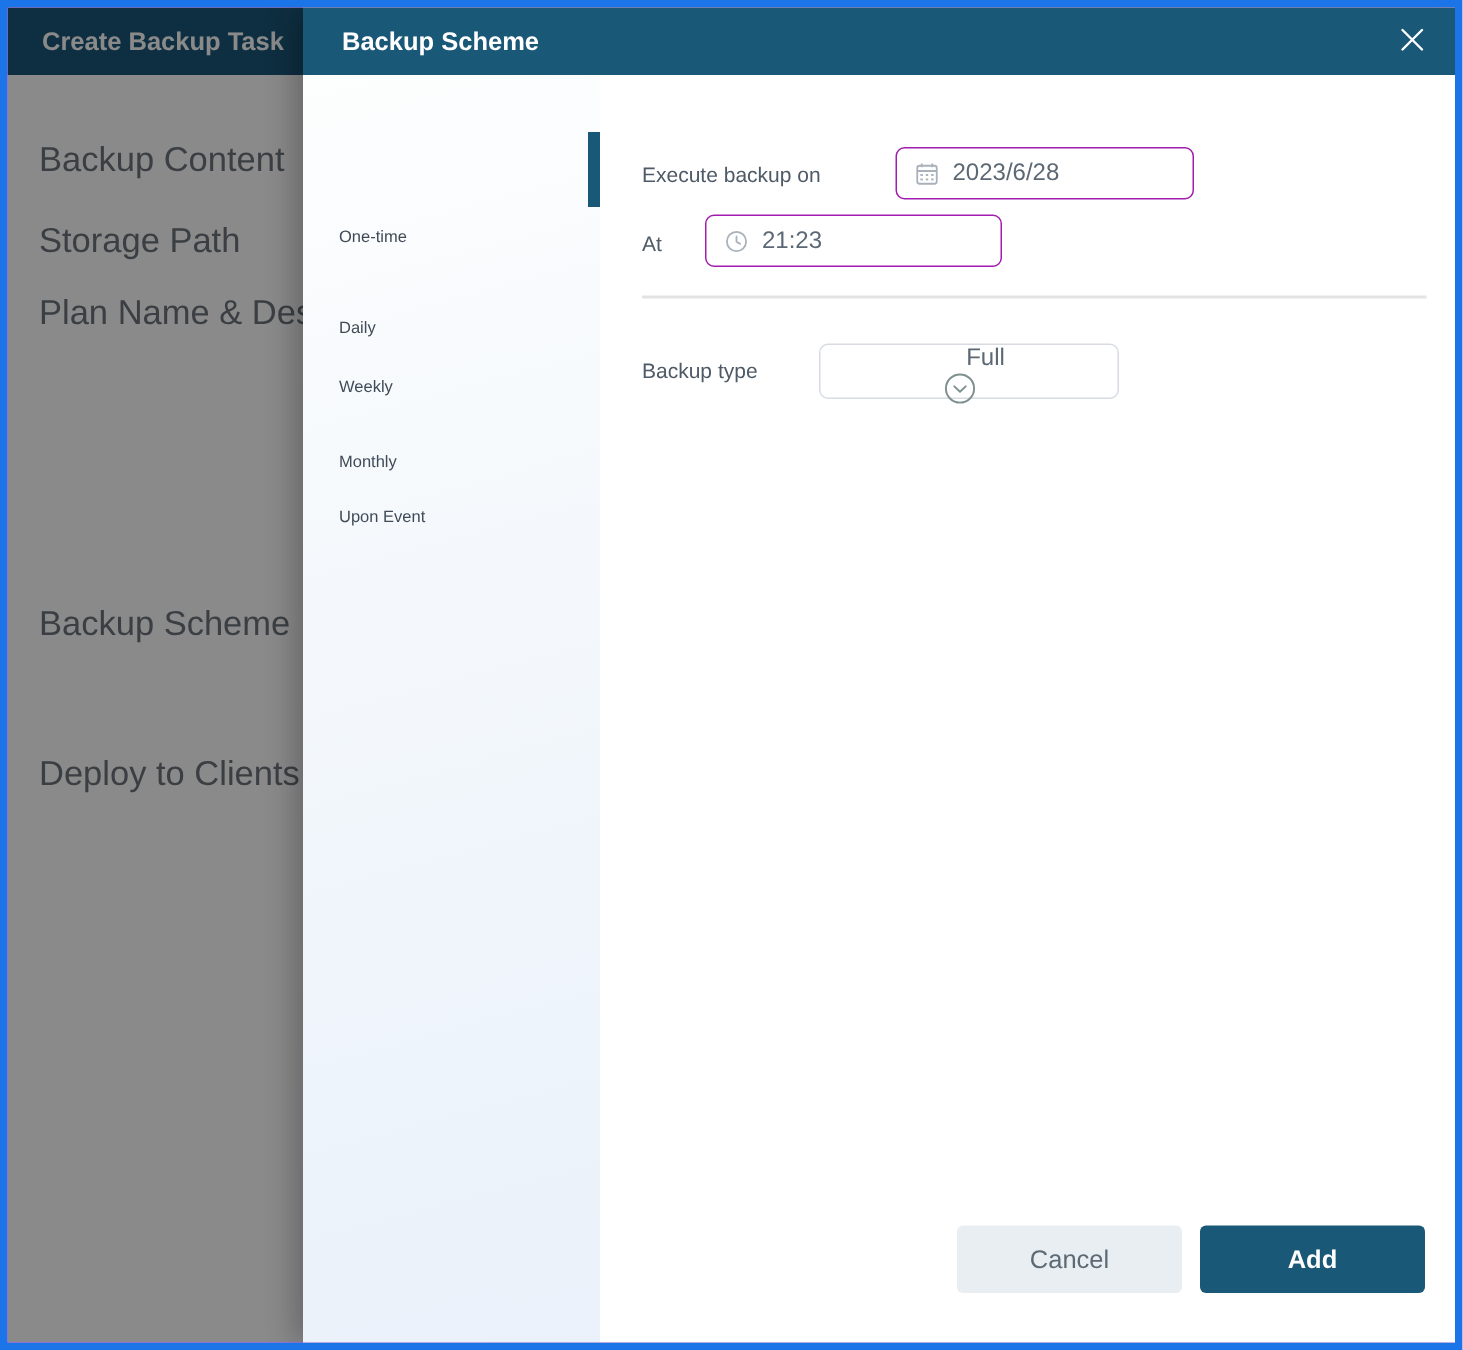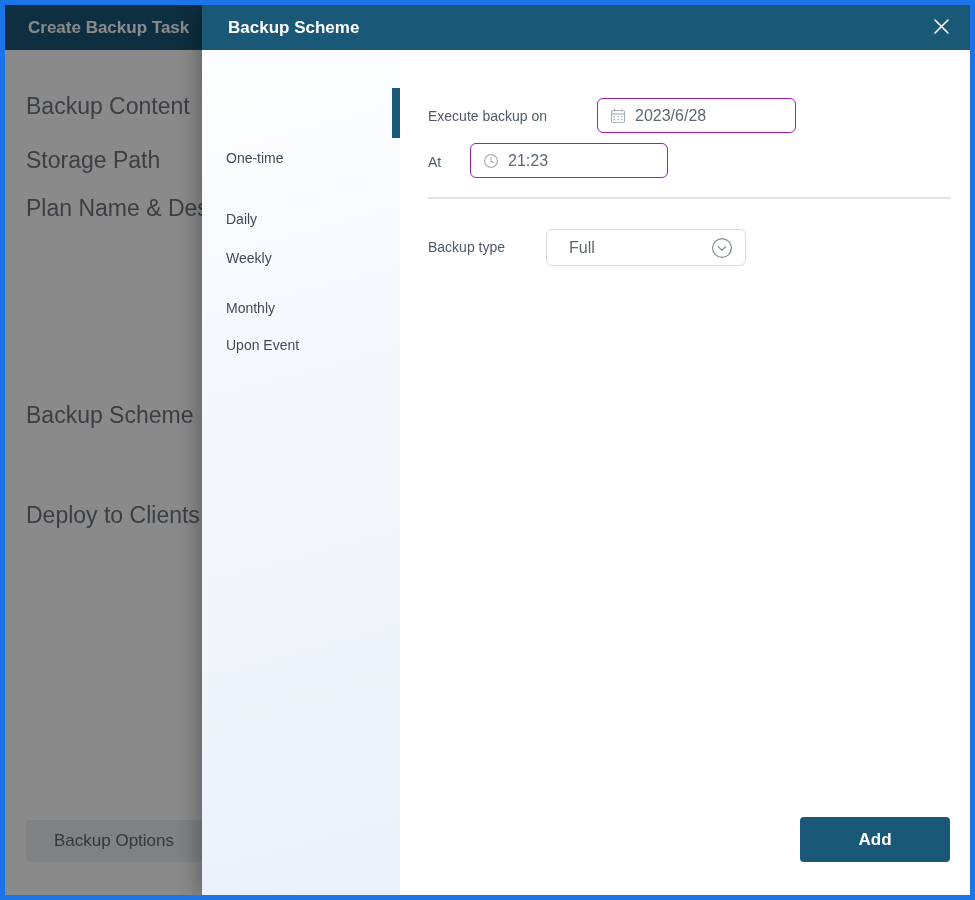--- a/index.html
+++ b/index.html
@@ -63,21 +63,21 @@
     position: absolute; right: 14px; top: 8px; width: 30px; height: 30px;
     display: flex; align-items: center; justify-content: center;
     cursor: pointer; background: transparent; border: none;
   }
   .dialog-nav {
     position: absolute; left: 0; top: 45px; bottom: 0; width: 198px;
     background: linear-gradient(165deg, #fdfefe 0%, #f4f8fc 40%, #eaf1fa 100%);
   }
   .dialog-tab {
     position: absolute; left: 24px; height: 26px; line-height: 26px;
-    font-size: 14px; color: #404b57; cursor: pointer; white-space: nowrap;
+    font-size: 11px; color: #404b57; cursor: pointer; white-space: nowrap;
   }
   .tab-indicator {
     position: absolute; left: 190px; top: 83px; width: 8px; height: 50px;
     background: #1a5878;
   }
   .dialog-content {
     position: absolute; left: 198px; top: 45px; right: 0; bottom: 0;
     background: #ffffff;
   }
   .form-label {
@@ -95,21 +95,21 @@
     font-family: inherit; font-size: 16px; color: #5c6874;
     margin-left: 9px; width: 130px;
   }
   .divider {
     position: absolute; left: 28px; top: 147px; width: 523px; height: 2px;
     background: #e3e3e5;
   }
   .select {
     position: absolute; left: 146px; top: 179px; width: 200px; height: 37px;
     border: 1px solid #d8dce2; border-radius: 6px; background: #fff;
-    display: flex; align-items: center; cursor: pointer;
+    display: flex; align-items: center; cursor: pointer; flex-direction: column;
   }
   .select .sel-value {
     margin-left: 22px; font-size: 16px; color: #5c6874; flex: 1;
   }
   .select .sel-icon { margin-right: 12px; display: flex; align-items: center; }
   .btn {
     position: absolute; top: 767px; width: 150px; height: 45px;
     border: none; border-radius: 4px; font-family: inherit; font-size: 17px;
     display: flex; align-items: center; justify-content: center;
     cursor: pointer;
@@ -124,21 +124,20 @@
 
   <div class="base-window">
     <div class="base-header">
       <div class="base-title">Create Backup Task</div>
     </div>
     <div class="base-nav-item" style="top:89px">Backup Content</div>
     <div class="base-nav-item" style="top:143px">Storage Path</div>
     <div class="base-nav-item" style="top:191px">Plan Name &amp; Description</div>
     <div class="base-nav-item" style="top:398px">Backup Scheme</div>
     <div class="base-nav-item" style="top:498px">Deploy to Clients</div>
-    <button class="base-options-btn">Backup Options</button>
   </div>
 
   <div class="overlay"></div>
 
   <div class="dialog">
 
     <div class="dialog-header">
       <div class="dialog-title">Backup Scheme</div>
     </div>
     <button class="close-btn">
@@ -201,16 +200,17 @@
       <div class="select">
         <span class="sel-value">Full</span>
         <span class="sel-icon">
           <svg width="22" height="22" viewBox="0 0 22 22" fill="none">
             <circle cx="11" cy="11" r="9.4" stroke="#7e9190" stroke-width="1.3"></circle>
             <path d="M7.2 9.6 L11 13.2 L14.8 9.6" stroke="#7e9190" stroke-width="1.3" stroke-linecap="round" stroke-linejoin="round"></path>
           </svg>
         </span>
       </div>
 
+      <button class="btn btn-cancel">Cancel</button>
       <button class="btn btn-add">Add</button>
     </div>
   </div>
 </div>
 
 </body></html>

